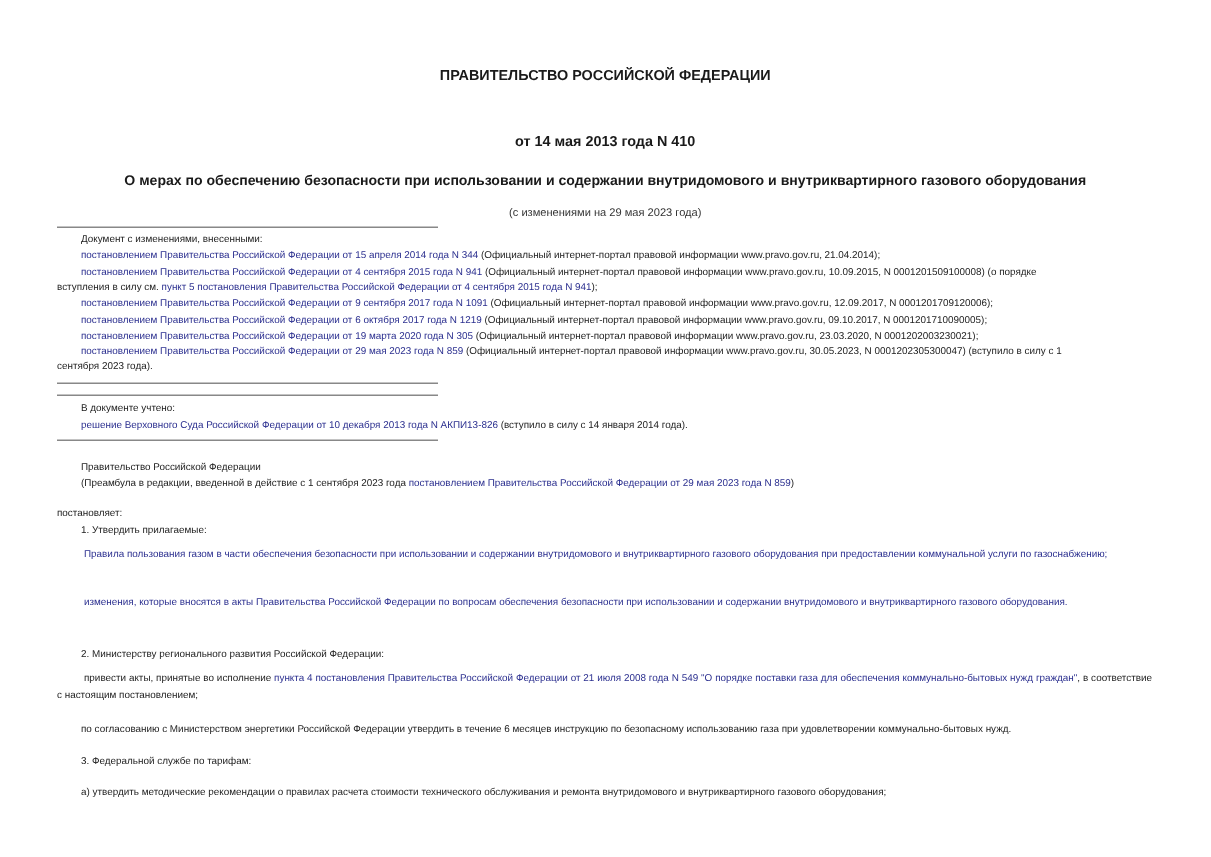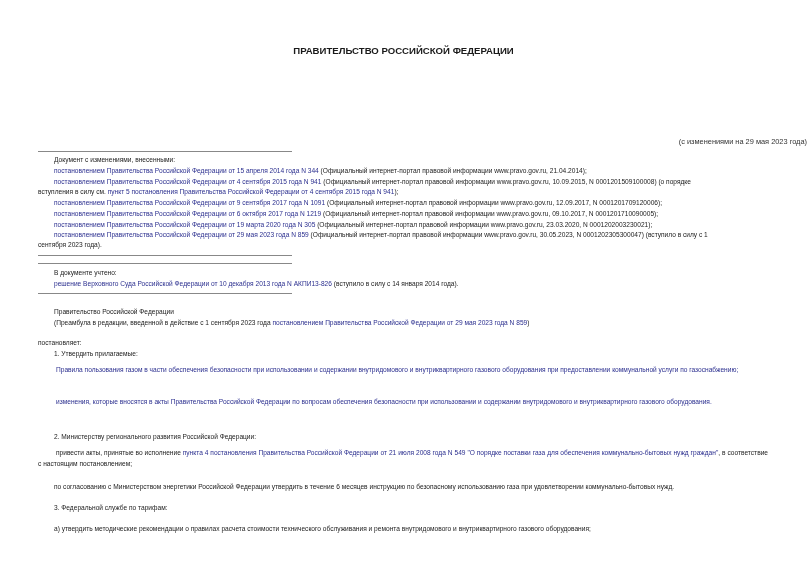--- a/index.html
+++ b/index.html
@@ -4,33 +4,35 @@
 <style>
   html, body { margin:0; padding:0; background:#ffffff; }
   body {
     width:807px; height:571px; overflow:hidden; position:relative;
     font-family: "Liberation Sans", sans-serif; color:#1a1a1a;
   }
   .page { position:absolute; left:0; top:0; width:807px; height:571px; }
   .center { position:absolute; left:0; width:807px; text-align:center; }
   .h1 { font-weight:bold; font-size:9.6px; }
   .h-title { font-weight:bold; font-size:9.4px; }
-  .sub { font-size:7.4px; color:#333;text-align:right; }
+  .sub { font-size:7.4px; color:#333; }
   .rule { position:absolute; height:1px; background:#888; }
   .line { position:absolute; font-size:6.6px; line-height:9px; white-space:nowrap; color:#222; }
   .para { position:absolute; font-size:6.6px; line-height:10.5px; color:#222; text-align:justify; }
   a, .link { color:#2b2f8f; text-decoration:none; }
   .ind { text-indent:18px; }
 </style>
 </head>
 <body>
 
 <div class="page">
 
   <div class="center h1" style="top:45px;">ПРАВИТЕЛЬСТВО РОССИЙСКОЙ ФЕДЕРАЦИИ</div>
+  <div class="center h1" style="top:89px;">от 14 мая 2013 года N 410</div>
+  <div class="center h-title" style="top:114px;">О мерах по обеспечению безопасности при использовании и содержании внутридомового и внутриквартирного газового оборудования</div>
   <div class="center sub" style="top:137px;">(с изменениями на 29 мая 2023 года)</div>
 
   <div class="rule" style="left:38px; top:151px; width:254px;"></div>
 
   <div class="line" style="left:54px; top:155px;">Документ с изменениями, внесенными:</div>
 
   <div class="line" style="left:54px; top:166px;">
     <a href="#">постановлением Правительства Российской Федерации от 15 апреля 2014 года N 344</a><span> (Официальный интернет-портал правовой информации www.pravo.gov.ru, 21.04.2014);</span>
   </div>
   <div class="line" style="left:54px; top:177px;">

